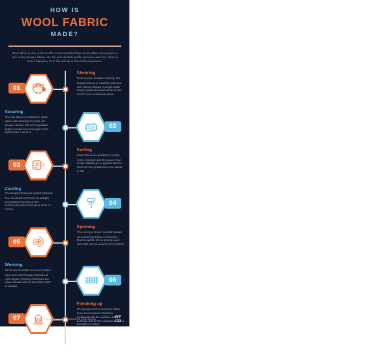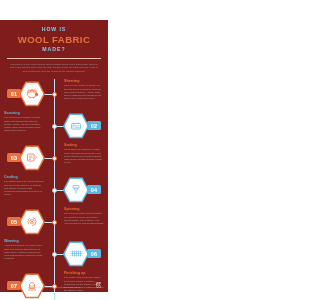--- a/index.html
+++ b/index.html
@@ -3,21 +3,21 @@
 <meta charset="utf-8">
 <style>
   html,body{margin:0;padding:0;}
   body{
     width:108px;height:300px;
     background:#ffffff;
     font-family:"Liberation Sans",sans-serif;
     overflow:hidden;
     position:relative;
   }
-  .page{width:108px;height:272px;position:relative;background:#7f1d1d;margin-top:20px;}
+  .page{width:108px;height:272px;position:relative;background:#0f172a;}
 
   
   .header{padding:6px 6px 0 6px;text-align:center;}
   .t-line1{
     font-size:5.2px;font-weight:bold;letter-spacing:.9px;
     color:#8ecbe8;line-height:7px;text-transform:uppercase;
   }
   .t-line2{
     font-size:9.6px;font-weight:bold;letter-spacing:.4px;
     color:#e8703a;line-height:11px;text-transform:uppercase;

